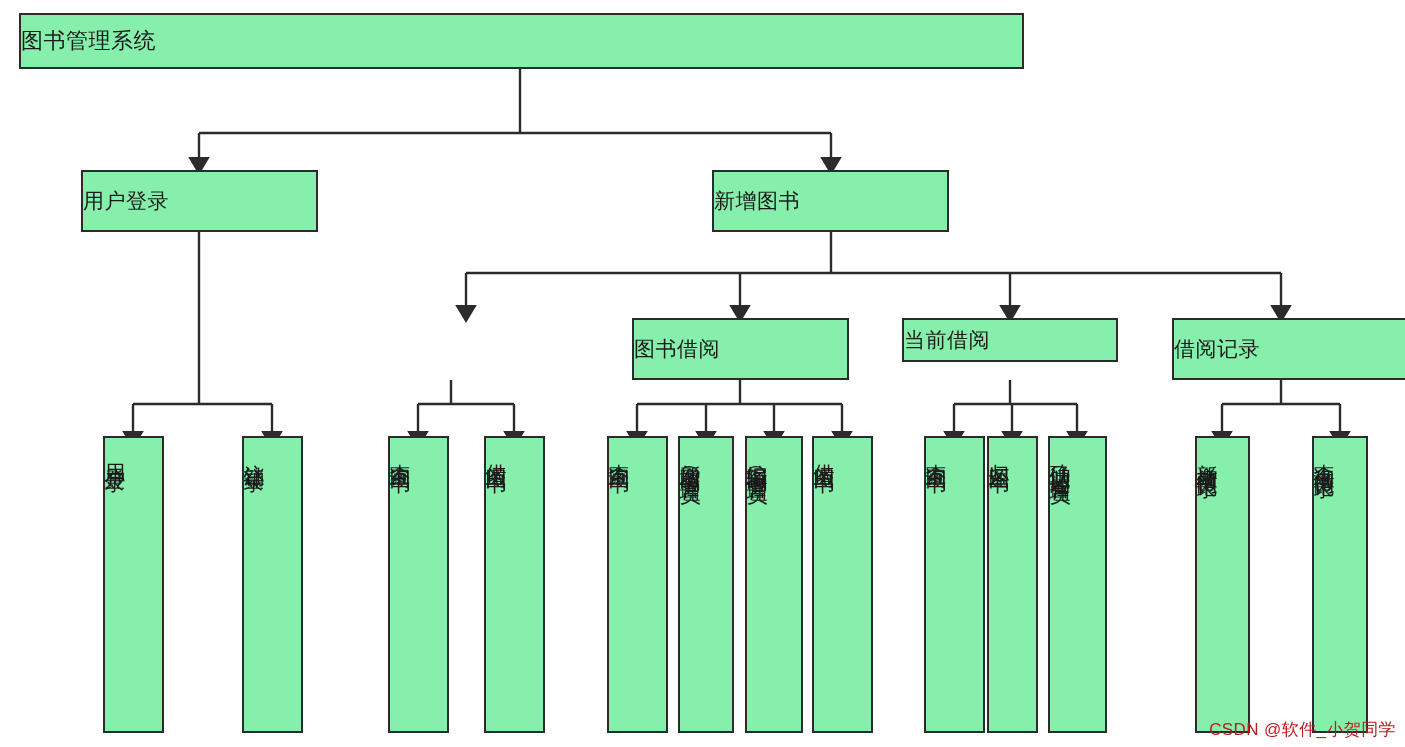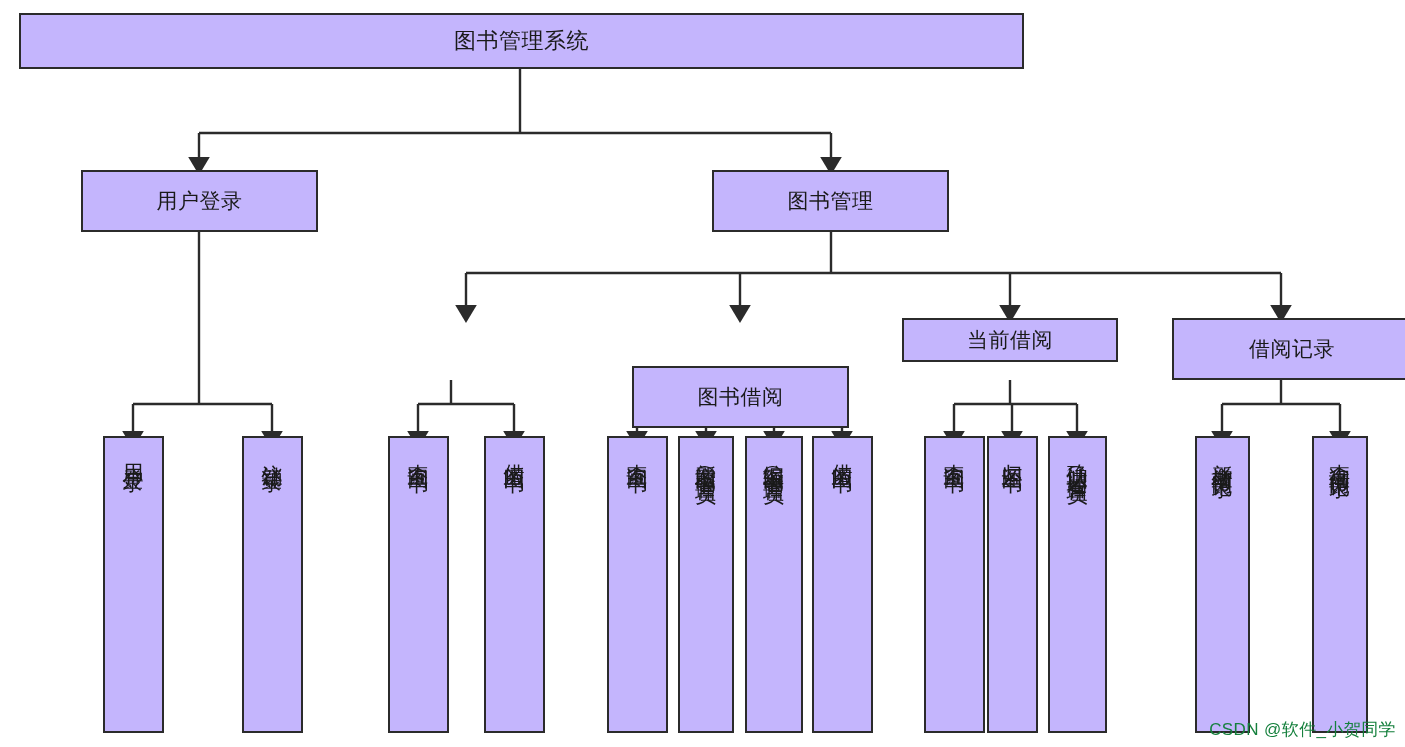--- a/index.html
+++ b/index.html
@@ -24,25 +24,24 @@
     left: 0;
     top: 0;
     width: 1405px;
     height: 747px;
     pointer-events: none;
   }
   
   .node {
     position: absolute;
     box-sizing: border-box;
-    background: #c4b5fd;
+    background: #86efac;
     border: 2.4px solid #2b2b2b;
     display: flex;
     align-items: center;
-    justify-content: center;
     color: #1a1a1a;
   }
   .node .label {
     display: block;
     text-align: center;
     line-height: 1.22;
     letter-spacing: 0.5px;
   }
   
   .node.horiz .label {
@@ -64,21 +63,21 @@
     letter-spacing: 3px;
     line-height: 1;
     max-height: 100%;
   }
   
   #watermark {
     position: absolute;
     right: 9px;
     bottom: 6px;
     font-size: 17px;
-    color: #15803d;
+    color: #b91c1c;
     white-space: nowrap;
     letter-spacing: 0.4px;
     user-select: none;
   }
 </style>
 </head>
 <body>
 
 <div id="diagram-root">
 
@@ -133,24 +132,24 @@
   </svg>
 
   <div class="node horiz root" style="left:19px; top:13px; width:1005px; height:56px;">
     <span class="label">图书管理系统</span>
   </div>
 
   <div class="node horiz" style="left:81px; top:170px; width:237px; height:62px;">
     <span class="label">用户登录</span>
   </div>
   <div class="node horiz" style="left:712px; top:170px; width:237px; height:62px;">
-    <span class="label">图书管理</span>
-  </div>
-
-  <div class="node horiz" style="left:632px; top:318px; width:217px; height:62px;margin-top:48px;">
+    <span class="label">新增图书</span>
+  </div>
+
+  <div class="node horiz" style="left:632px; top:318px; width:217px; height:62px;">
     <span class="label">图书借阅</span>
   </div>
   <div class="node horiz" style="left:902px; top:318px; width:216px; height:44px;">
     <span class="label">当前借阅</span>
   </div>
   <div class="node horiz" style="left:1172px; top:318px; width:240px; height:62px;">
     <span class="label">借阅记录</span>
   </div>
 
   <div class="node vert" style="left:103px; top:436px; width:61px; height:297px;">

